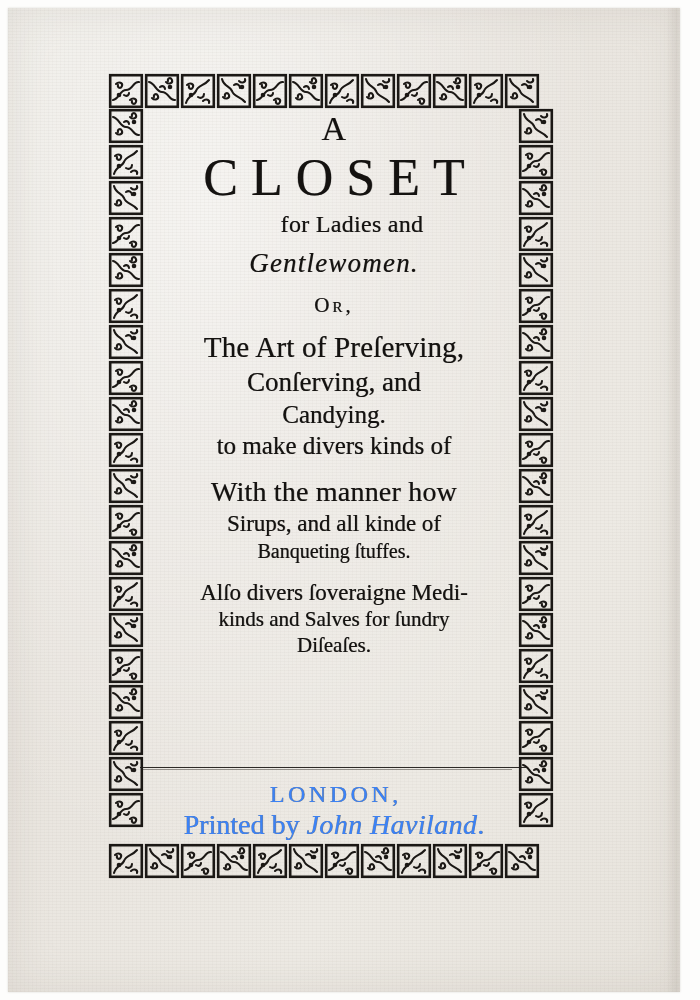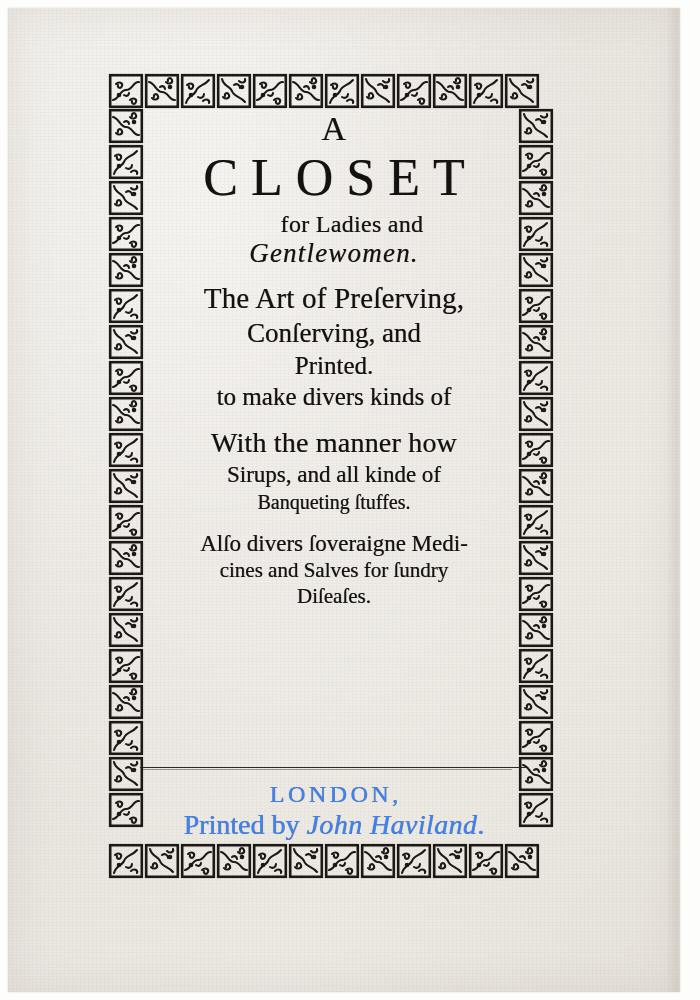--- a/index.html
+++ b/index.html
@@ -78,21 +78,21 @@
   
   .ink{
     text-shadow:
       .4px .3px 0 rgba(20,18,16,.42),
       -.35px .25px 0 rgba(20,18,16,.28);
   }
 
   .l-a        { font-size:34px; margin-top:4px; letter-spacing:.5px; }
   .l-closet   { font-size:52px; letter-spacing:13px; margin-top:6px; text-indent:13px;}
   .l-forladies{ font-size:24px; margin-top:8px; letter-spacing:.3px;margin-left:36px;}
-  .l-gentle   { font-size:27px; font-style:italic; margin-top:4px; letter-spacing:1.2px;}
+  .l-gentle   { font-size:27px; font-style:italic; margin-top:14px; letter-spacing:1.2px;}
   .l-or       { font-size:21px; margin-top:18px; letter-spacing:3px;}
   .l-or .sc   { font-size:15px; }
   .l-art      { font-size:29px; margin-top:17px; letter-spacing:.2px;}
   .l-cons     { font-size:27px; margin-top:7px;}
   .l-candy    { font-size:25px; margin-top:6px;}
   .l-with     { font-size:28px; margin-top:20px; letter-spacing:.2px;}
   .l-divers   { font-size:25px; margin-top:6px;}
   .l-sirups   { font-size:23px; margin-top:6px;}
   .l-banq     { font-size:20px; margin-top:6px;}
   .l-also     { font-size:23px; margin-top:20px;}
@@ -909,32 +909,33 @@
       </div>
   </div>
 
   <div id="typeblock">
 
     <p class="ln ink l-a">A</p>
     <p class="ln ink l-closet">CLOSET</p>
     <p class="ln ink l-forladies">for Ladies and</p>
     <p class="ln ink l-gentle">Gentlewomen.</p>
 
+    <p class="ln ink l-or"><span>O</span><span class="sc">R</span><span>,</span></p>
 
     <p class="ln ink l-art">The Art of Preſerving,</p>
     <p class="ln ink l-cons">Conſerving, and</p>
-    <p class="ln ink l-candy">Printed.</p>
+    <p class="ln ink l-candy">Candying.</p>
 
     <p class="ln ink l-divers">to make divers kinds of</p>
     <p class="ln ink l-with">With the manner how</p>
     <p class="ln ink l-sirups">Sirups, and all kinde of</p>
     <p class="ln ink l-banq">Banqueting ſtuffes.</p>
 
     <p class="ln ink l-also">Alſo divers ſoveraigne Medi-</p>
-    <p class="ln ink l-cines">cines and Salves for ſundry</p>
+    <p class="ln ink l-cines">kinds and Salves for ſundry</p>
     <p class="ln ink l-dis">Diſeaſes.</p>
   </div>
 
   <div id="rule"></div>
 
   <div id="imprint">
     <p class="ln ink l-london">LONDON,</p>
     <p class="ln ink l-printed"><span>Printed by </span><i>John Haviland</i><span>.</span></p>
   </div>
 

